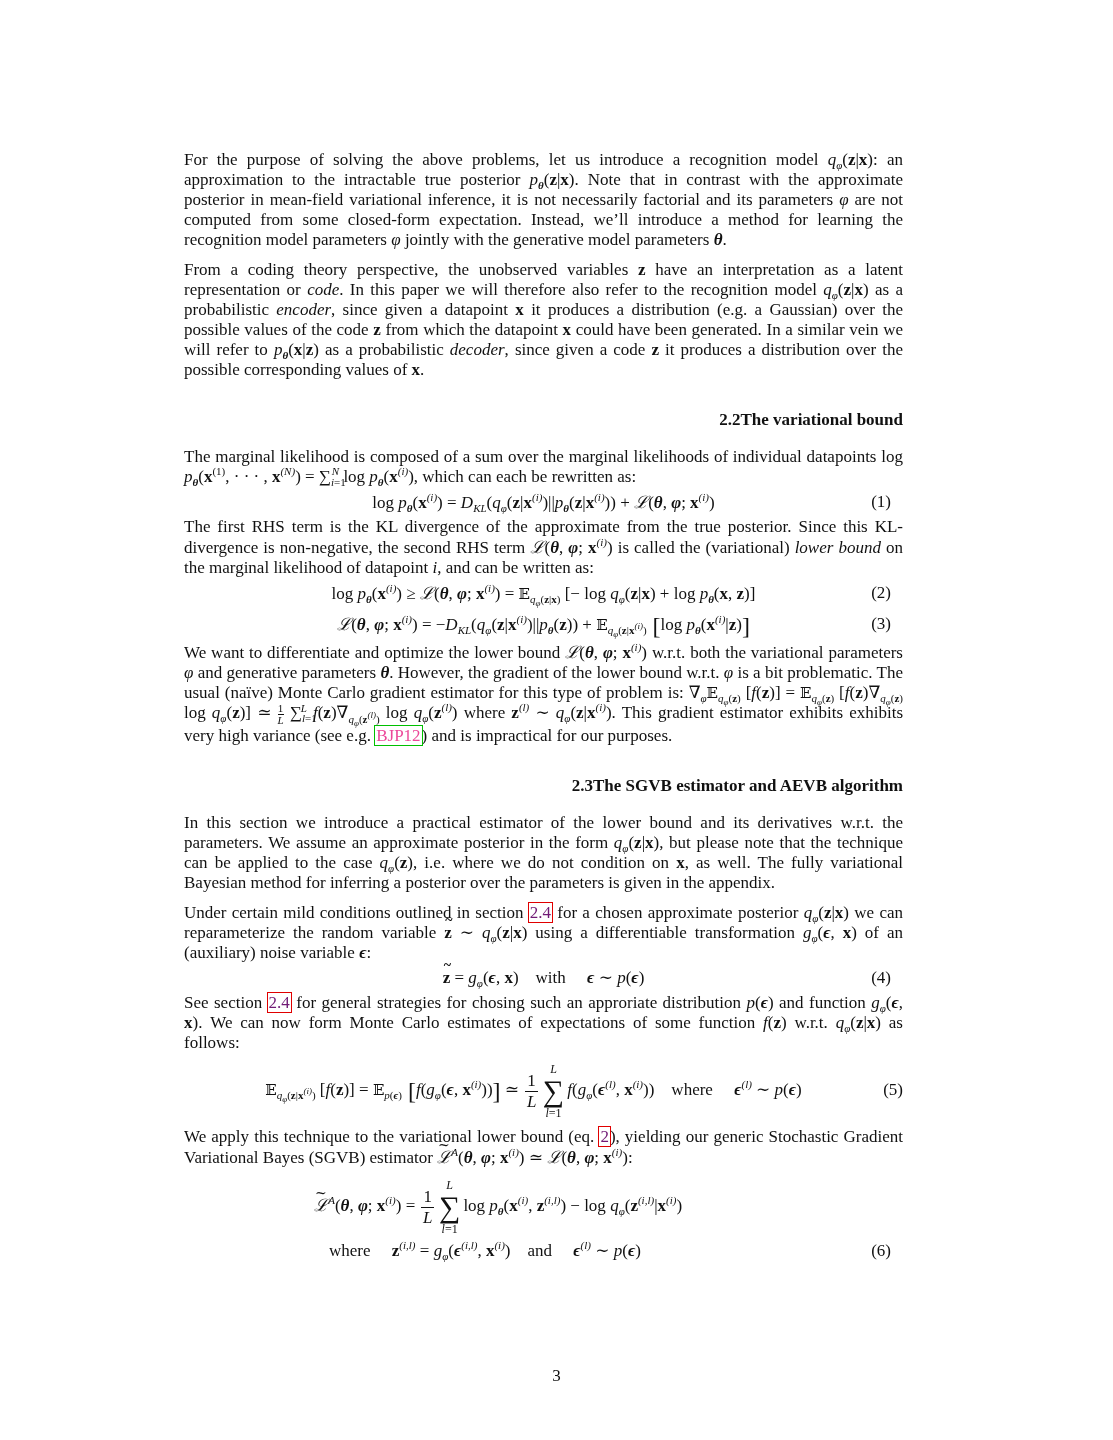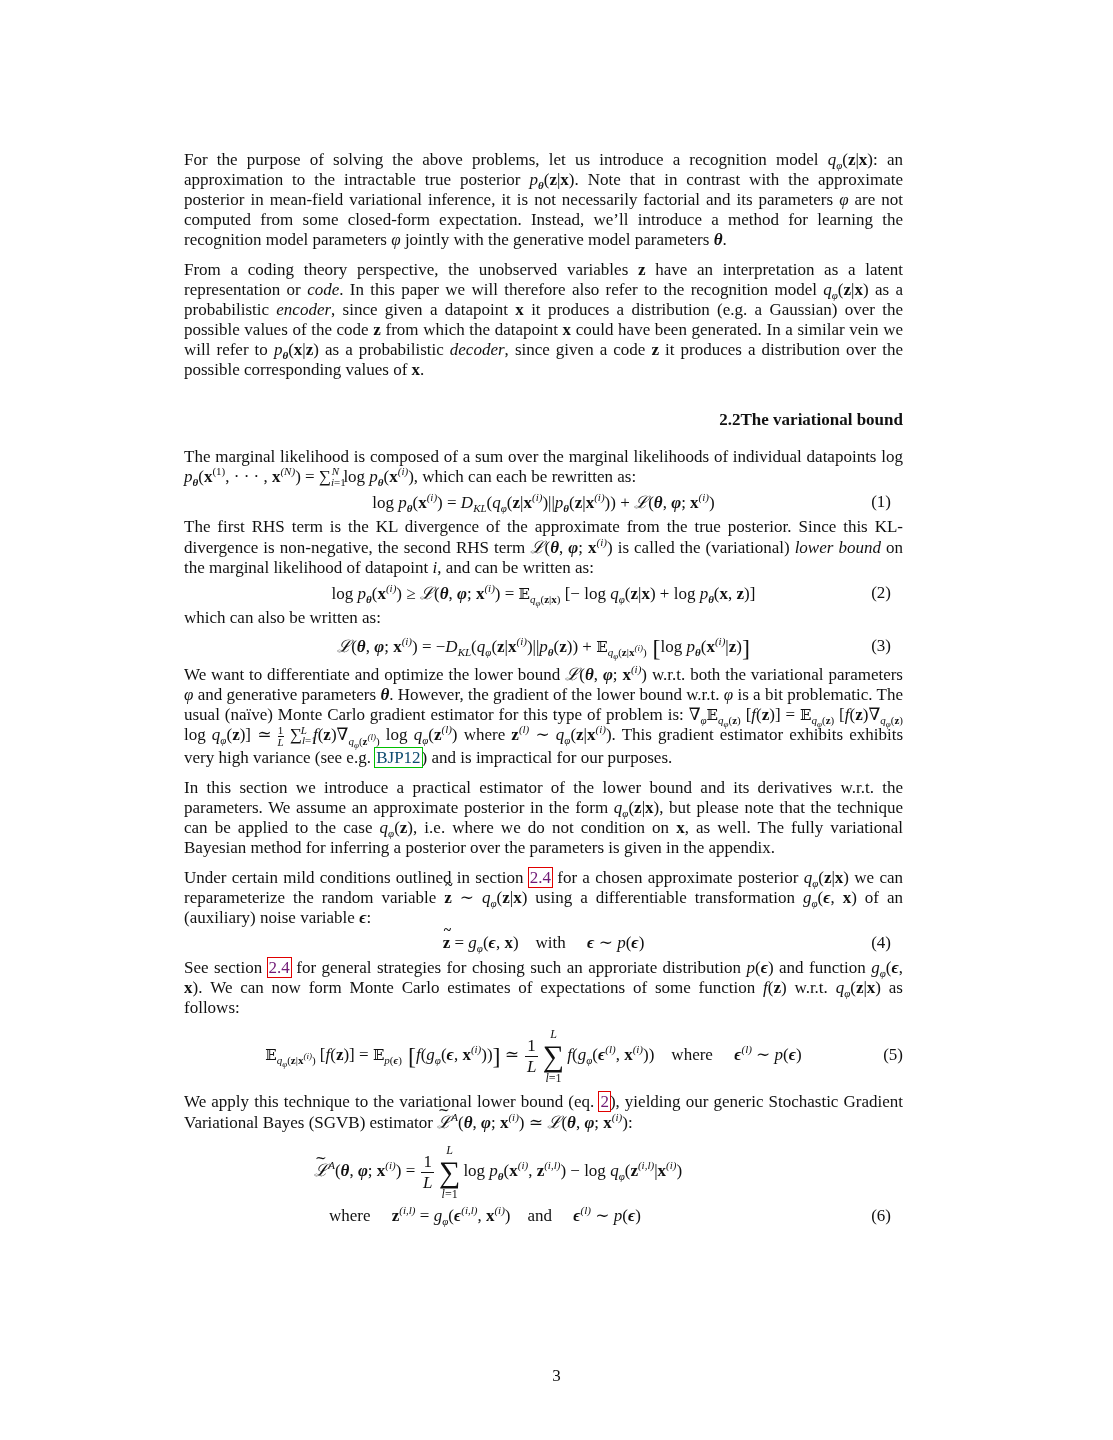--- a/index.html
+++ b/index.html
@@ -20,21 +20,21 @@
   .bb { font-family: "DejaVu Serif", serif; font-style: normal; font-size: 15px; }
   .cal { font-family: "DejaVu Serif", serif; font-style: italic; }
   sub, sup { font-size: 11px; line-height: 0; }
   sub sub, sub sup, sup sub, sup sup { font-size: 9px; }
   em { }
   .eq { position: relative; height: 26px; line-height: 26px; text-align: center; margin: 2px 12px; }
   .eq.tall { height: 62px; line-height: 62px; margin: 6px 0; }
   .eq .eqno { position: absolute; right: 0; top: 0; }
   .eq .body { display: inline-block; }
   .ref-red { outline: 1.5px solid #e00000; outline-offset: 0px; color: #701a75; padding: 0 1px; cursor: pointer; }
-  .ref-green { outline: 1.5px solid #00c000; color: #0c4a6e; padding: 0 1px; cursor: pointer; }
+  .ref-green { outline: 1.5px solid #00c000; color: #ec4899; padding: 0 1px; cursor: pointer; }
   .frac { display: inline-flex; flex-direction: column; vertical-align: middle; text-align: center; line-height: 20px; margin: 0 2px; }
   .frac .n { border-bottom: 1px solid #111; padding: 0 2px; }
   .sfrac { display: inline-flex; flex-direction: column; vertical-align: middle; text-align: center; font-size: 11px; line-height: 11px; }
   .sfrac .n { border-bottom: 1px solid #111; }
   .sum { display: inline-flex; flex-direction: column; vertical-align: middle; text-align: center; line-height: 14px; margin: 0 3px; }
   .sum .top, .sum .bot { font-size: 12px; font-style: italic; }
   .sum .sig { font-size: 30px; line-height: 30px; }
   .tilde { position: relative; display: inline-block; }
   .tilde::before { content: "~"; position: absolute; left: 1px; top: -12px; font-size: 14px; font-style: normal; }
   .big { font-size: 24px; vertical-align: middle; }
@@ -69,36 +69,36 @@
 
   <p>
     <span>The first RHS term is the KL divergence of the approximate from the true posterior. Since this KL-divergence is non-negative, the second RHS term </span><span class="m"><span class="cal">ℒ</span><span class="rm">(</span><span class="bi">θ</span><span class="rm">, </span><span class="bi">φ</span><span class="rm">; </span><span class="b">x</span><sup>(i)</sup><span class="rm">)</span></span><span> is called the (variational) </span><em>lower bound</em><span> on the marginal likelihood of datapoint </span><span class="m">i</span><span>, and can be written as:</span>
   </p>
 
   <div class="eq">
     <span class="body m"><span class="rm">log </span>p<sub class="bi">θ</sub><span class="rm">(</span><span class="b">x</span><sup>(i)</sup><span class="rm">) ≥ </span><span class="cal">ℒ</span><span class="rm">(</span><span class="bi">θ</span><span class="rm">, </span><span class="bi">φ</span><span class="rm">; </span><span class="b">x</span><sup>(i)</sup><span class="rm">) = </span><span class="bb">𝔼</span><sub>q<sub>φ</sub><span class="rm">(</span><span class="b">z</span><span class="rm">|</span><span class="b">x</span><span class="rm">)</span></sub><span class="rm"> [− log </span>q<sub>φ</sub><span class="rm">(</span><span class="b">z</span><span class="rm">|</span><span class="b">x</span><span class="rm">) + log </span>p<sub class="bi">θ</sub><span class="rm">(</span><span class="b">x</span><span class="rm">, </span><span class="b">z</span><span class="rm">)]</span></span>
     <span class="eqno">(2)</span>
   </div>
 
-  <p>
-    <span>which can also be written as:</span>
-  </p>
 
   <div class="eq" style="height:32px;line-height:32px">
     <span class="body m"><span class="cal">ℒ</span><span class="rm">(</span><span class="bi">θ</span><span class="rm">, </span><span class="bi">φ</span><span class="rm">; </span><span class="b">x</span><sup>(i)</sup><span class="rm">) = −</span>D<sub>KL</sub><span class="rm">(</span>q<sub>φ</sub><span class="rm">(</span><span class="b">z</span><span class="rm">|</span><span class="b">x</span><sup>(i)</sup><span class="rm">)||</span>p<sub class="bi">θ</sub><span class="rm">(</span><span class="b">z</span><span class="rm">)) + </span><span class="bb">𝔼</span><sub>q<sub>φ</sub><span class="rm">(</span><span class="b">z</span><span class="rm">|</span><span class="b">x</span><sup>(i)</sup><span class="rm">)</span></sub><span class="rm big"> [</span><span class="rm">log </span>p<sub class="bi">θ</sub><span class="rm">(</span><span class="b">x</span><sup>(i)</sup><span class="rm">|</span><span class="b">z</span><span class="rm">)</span><span class="rm big">]</span></span>
     <span class="eqno">(3)</span>
   </div>
 
   <p class="para">
     <span>We want to differentiate and optimize the lower bound </span><span class="m"><span class="cal">ℒ</span><span class="rm">(</span><span class="bi">θ</span><span class="rm">, </span><span class="bi">φ</span><span class="rm">; </span><span class="b">x</span><sup>(i)</sup><span class="rm">)</span></span><span> w.r.t. both the variational parameters </span><span class="m">φ</span><span> and generative parameters </span><span class="bi">θ</span><span>. However, the gradient of the lower bound w.r.t. </span><span class="m">φ</span><span> is a bit problematic. The usual (naïve) Monte Carlo gradient estimator for this type of problem is: </span><span class="m"><span class="rm">∇</span><sub>φ</sub><span class="bb">𝔼</span><sub>q<sub>φ</sub><span class="rm">(</span><span class="b">z</span><span class="rm">)</span></sub><span class="rm"> [</span>f<span class="rm">(</span><span class="b">z</span><span class="rm">)] = </span><span class="bb">𝔼</span><sub>q<sub>φ</sub><span class="rm">(</span><span class="b">z</span><span class="rm">)</span></sub><span class="rm"> [</span>f<span class="rm">(</span><span class="b">z</span><span class="rm">)∇</span><sub>q<sub>φ</sub><span class="rm">(</span><span class="b">z</span><span class="rm">)</span></sub><span class="rm"> log </span>q<sub>φ</sub><span class="rm">(</span><span class="b">z</span><span class="rm">)] ≃ </span><span class="sfrac">
           <span class="n rm">1</span>
           <span>L</span>
         </span><span class="rm"> ∑</span><sub>l<span class="rm">=1</span></sub><sup style="margin-left:-16px">L</sup><span> </span>f<span class="rm">(</span><span class="b">z</span><span class="rm">)∇</span><sub>q<sub>φ</sub><span class="rm">(</span><span class="b">z</span><sup>(l)</sup><span class="rm">)</span></sub><span class="rm"> log </span>q<sub>φ</sub><span class="rm">(</span><span class="b">z</span><sup>(l)</sup><span class="rm">)</span></span><span> where </span><span class="m"><span class="b">z</span><sup>(l)</sup><span class="rm"> ∼ </span>q<sub>φ</sub><span class="rm">(</span><span class="b">z</span><span class="rm">|</span><span class="b">x</span><sup>(i)</sup><span class="rm">)</span></span><span>. This gradient estimator exhibits exhibits very high variance (see e.g. </span><span class="ref-green">BJP12</span><span>) and is impractical for our purposes.</span>
   </p>
 
+  <div class="sec">
+    <span class="num">2.3</span><span>The SGVB estimator and AEVB algorithm</span>
+  </div>
 
   <p class="para">
     <span>In this section we introduce a practical estimator of the lower bound and its derivatives w.r.t. the parameters. We assume an approximate posterior in the form </span><span class="m">q<sub>φ</sub><span class="rm">(</span><span class="b">z</span><span class="rm">|</span><span class="b">x</span><span class="rm">)</span></span><span>, but please note that the technique can be applied to the case </span><span class="m">q<sub>φ</sub><span class="rm">(</span><span class="b">z</span><span class="rm">)</span></span><span>, i.e. where we do not condition on </span><span class="b">x</span><span>, as well. The fully variational Bayesian method for inferring a posterior over the parameters is given in the appendix.</span>
   </p>
 
   <p>
     <span>Under certain mild conditions outlined in section </span><span class="ref-red">2.4</span><span> for a chosen approximate posterior </span><span class="m">q<sub>φ</sub><span class="rm">(</span><span class="b">z</span><span class="rm">|</span><span class="b">x</span><span class="rm">)</span></span><span> we can reparameterize the random variable </span><span class="m"><span class="b tilde">z</span><span class="rm"> ∼ </span>q<sub>φ</sub><span class="rm">(</span><span class="b">z</span><span class="rm">|</span><span class="b">x</span><span class="rm">)</span></span><span> using a differentiable transformation </span><span class="m">g<sub>φ</sub><span class="rm">(</span><span class="bi">ϵ</span><span class="rm">, </span><span class="b">x</span><span class="rm">)</span></span><span> of an (auxiliary) noise variable </span><span class="bi">ϵ</span><span>:</span>
   </p>
 
   <div class="eq">

